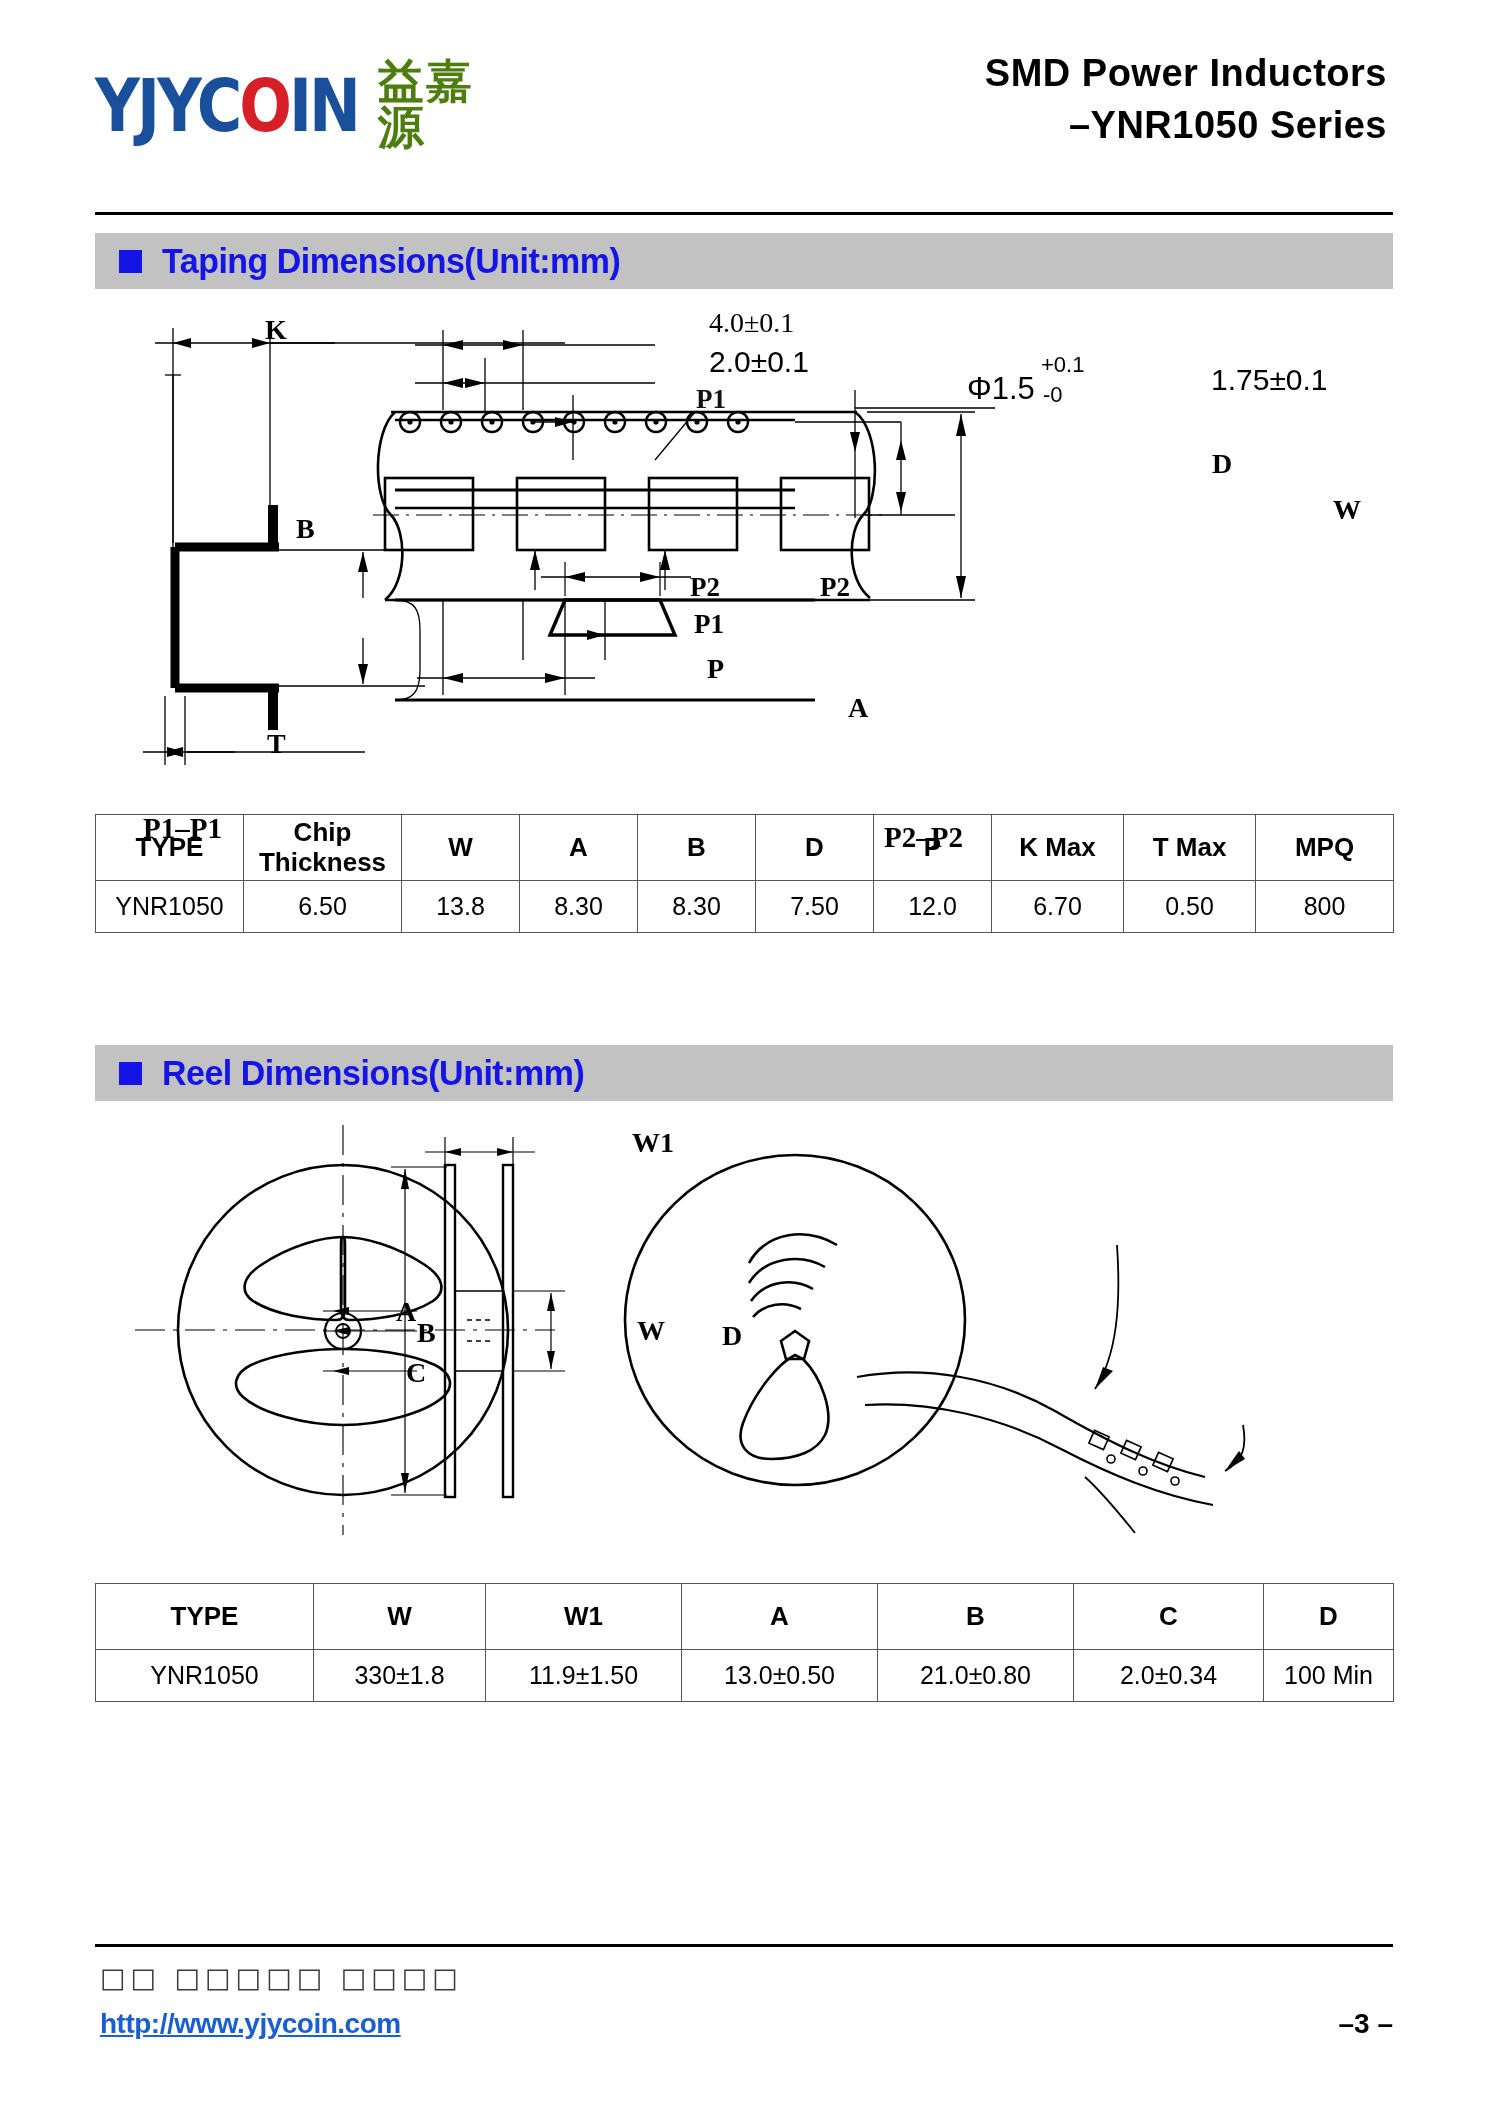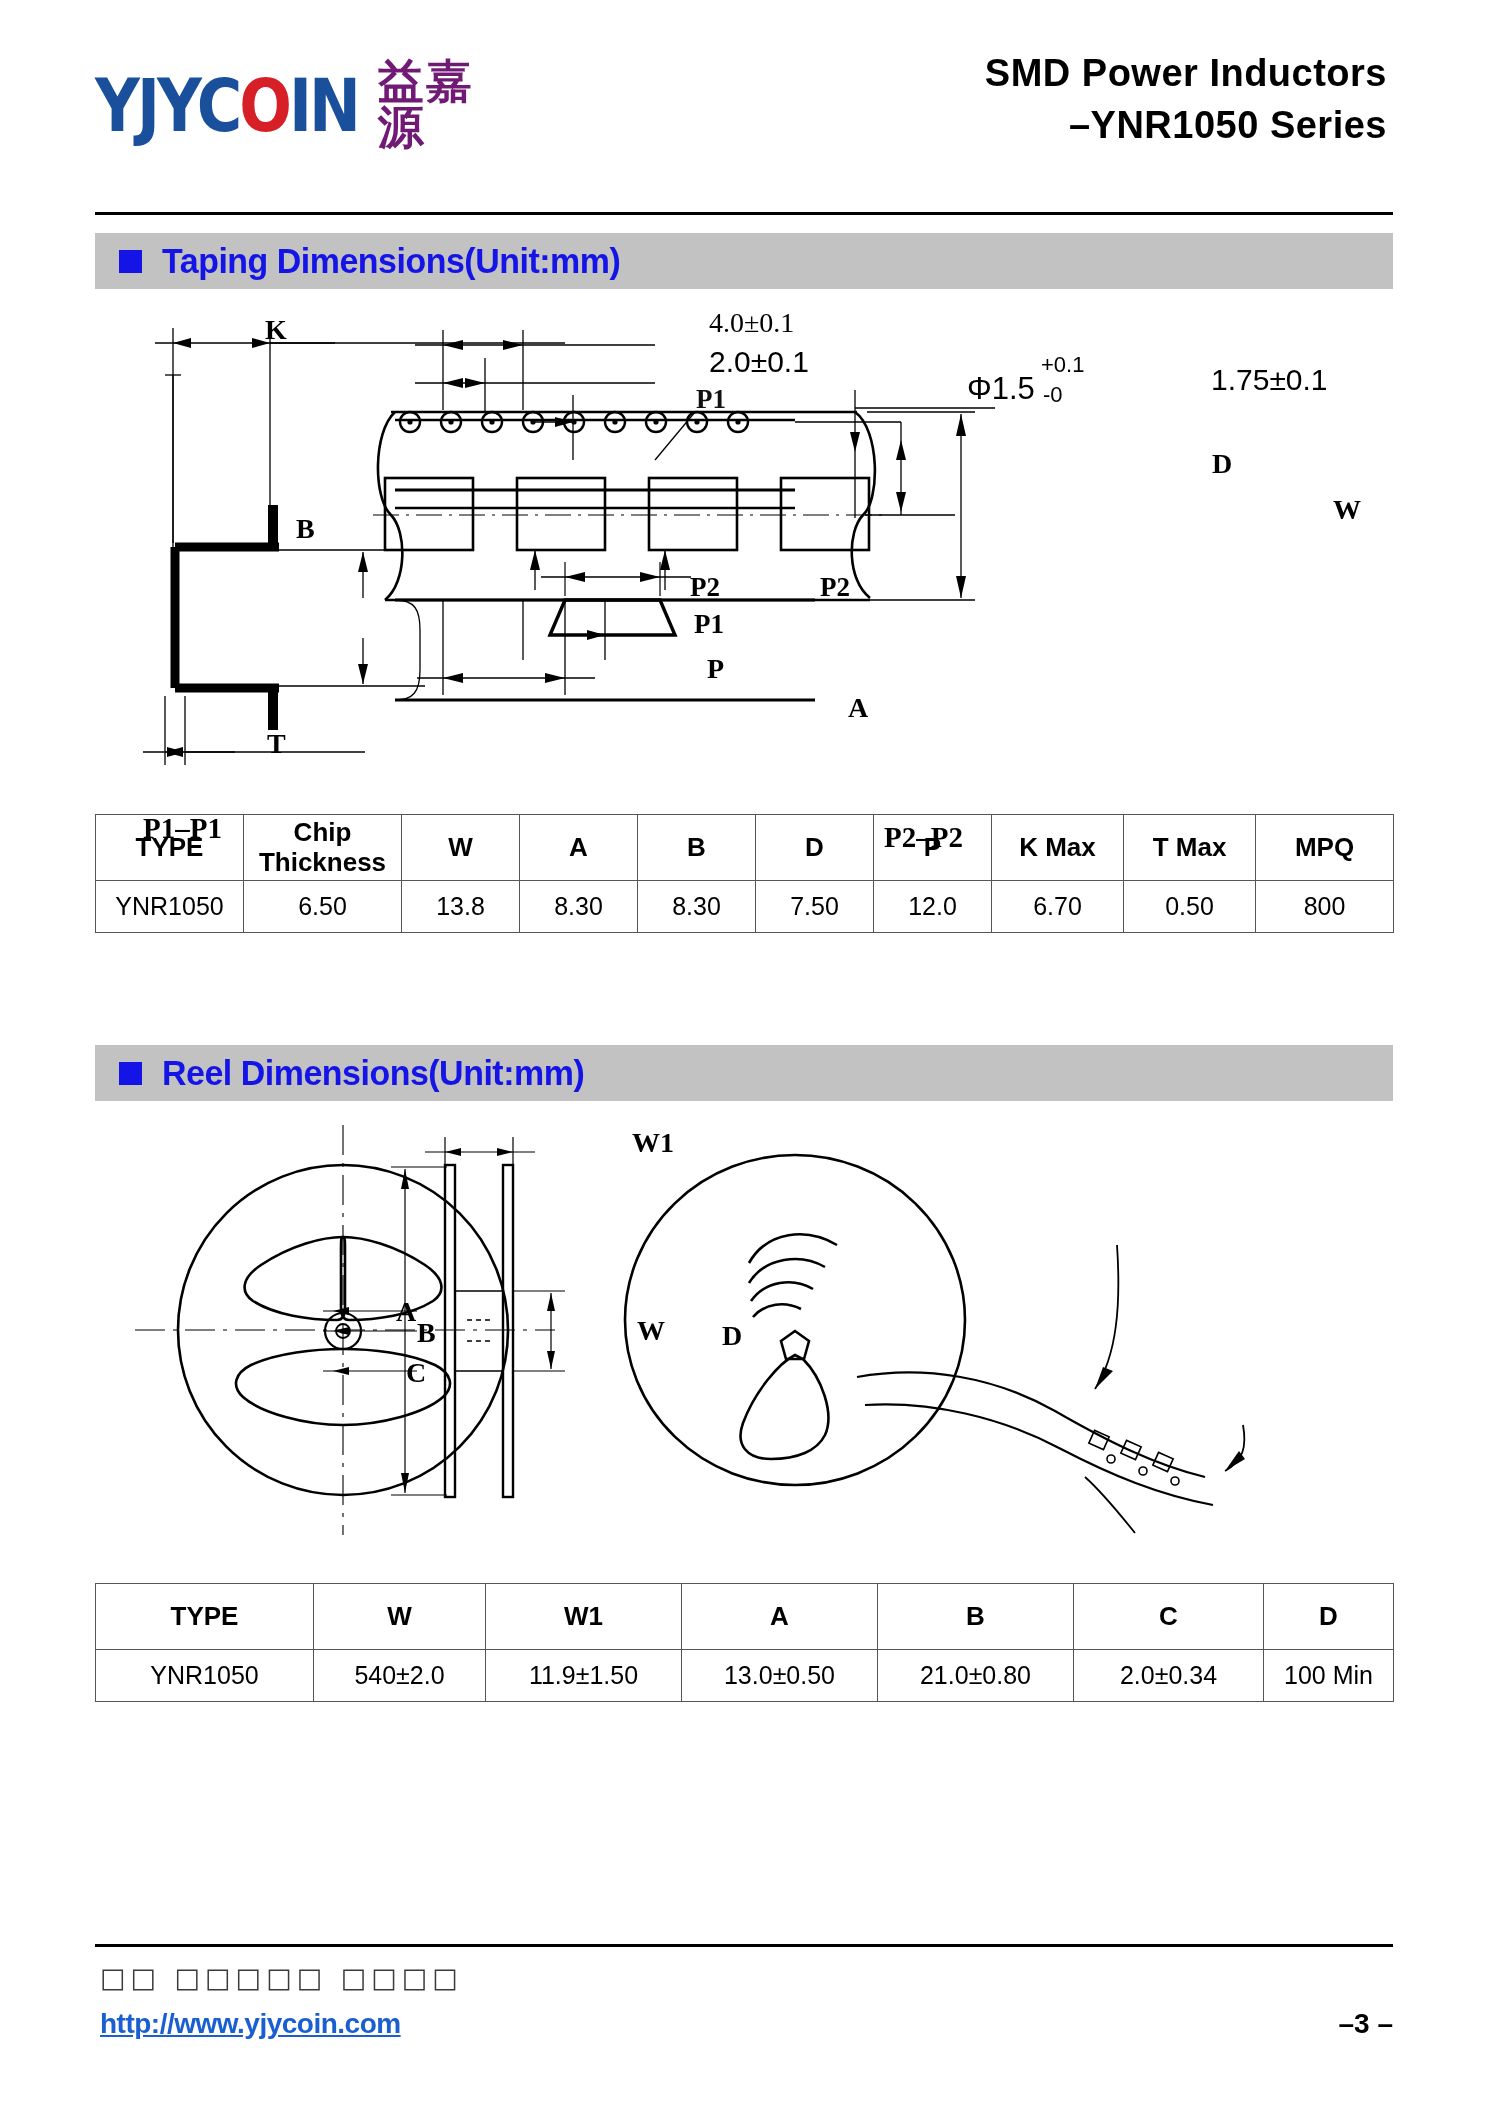--- a/index.html
+++ b/index.html
@@ -44,21 +44,21 @@
     font-style: normal;
     transform: scaleY(1.18);
   }
   .logo-mark .red-o {
     color: #d71f28;
   }
   .logo-cn {
     font-family: "DejaVu Sans", sans-serif;
     font-size: 46px;
     font-weight: bold;
-    color: #701a75;
+    color: #4d7c0f;
     letter-spacing: 2px;
     line-height: 1;
     transform: translateY(-2px);
   }
   .title-block {
     position: absolute;
     right: 8px; top: 10px;
     width: 660px;
     text-align: right;
   }
@@ -541,21 +541,21 @@
         <th>W1</th>
         <th>A</th>
         <th>B</th>
         <th>C</th>
         <th>D</th>
       </tr>
     </thead>
     <tbody>
       <tr>
         <td>YNR1050</td>
-        <td>540±2.0</td>
+        <td>330±1.8</td>
         <td>11.9±1.50</td>
         <td>13.0±0.50</td>
         <td>21.0±0.80</td>
         <td>2.0±0.34</td>
         <td>100 Min</td>
       </tr>
     </tbody>
   </table>
 
   <div class="footer-rule"></div>

